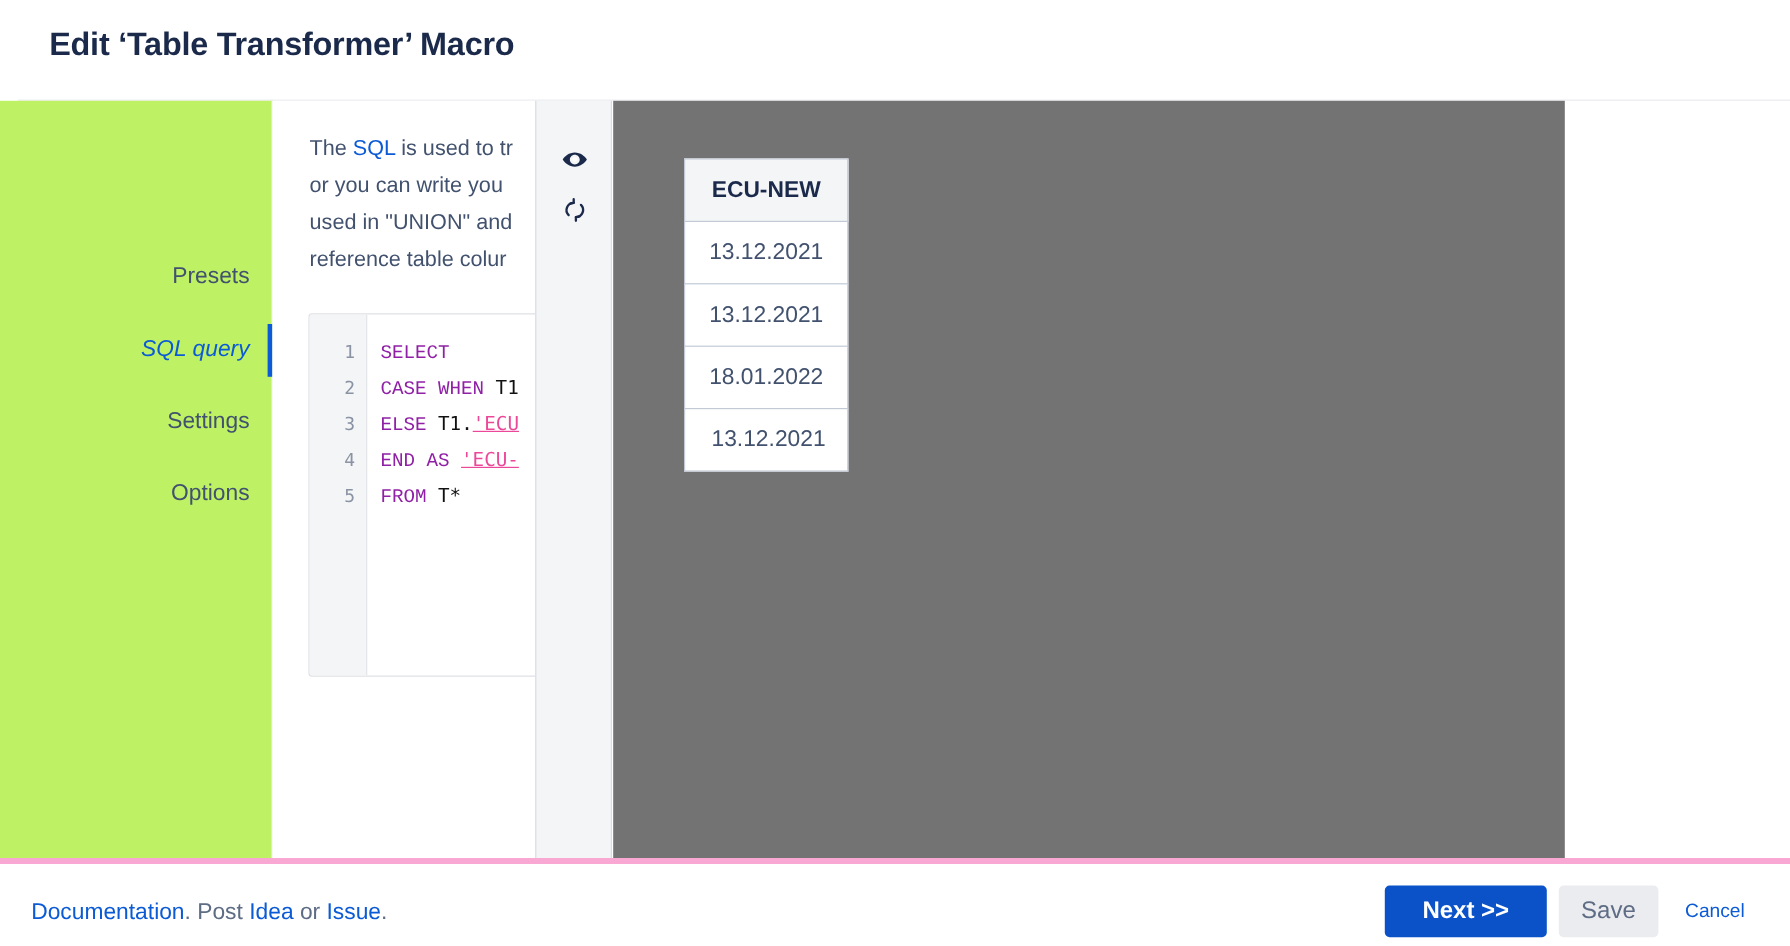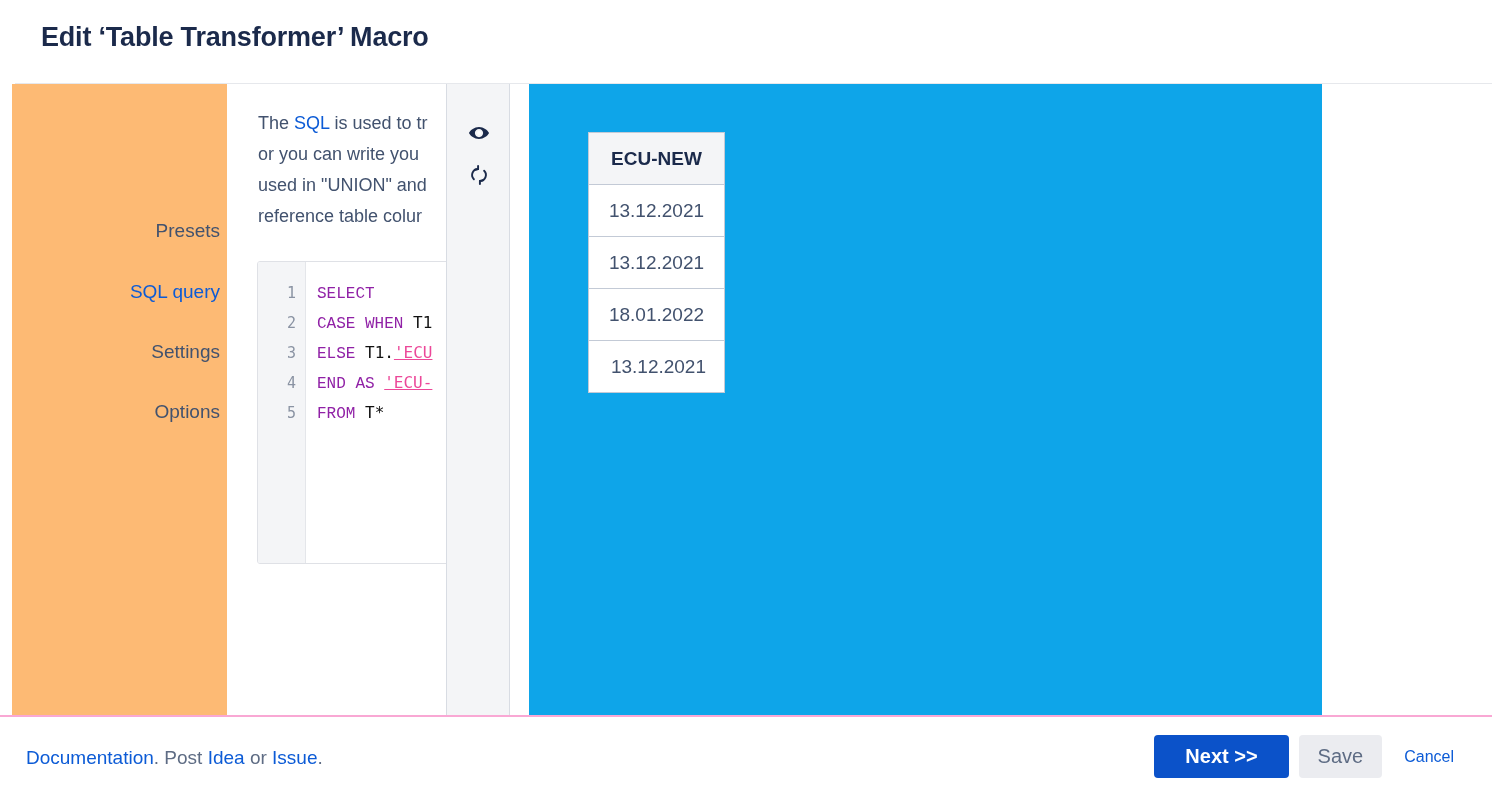--- a/index.html
+++ b/index.html
@@ -40,23 +40,23 @@
   .dialog-body {
     position: absolute;
     left: 0; top: 84px;
     width: 1492px; height: 631px;
     background: #ffffff;
   }
 
   
   .sidebar {
     position: absolute;
-    left: 12px; top: 0;
+    left: 0; top: 0;
     width: 227px; height: 631px;
-    background: #fdba74;
+    background: #bef264;
     border-right: 1px solid #e4e6ea;
   }
   .nav-item {
     position: absolute;
     right: 0;
     width: 227px;
     height: 46px;
     line-height: 46px;
     padding-right: 18px;
     text-align: right;
@@ -70,21 +70,21 @@
     font-weight: normal;
   }
   .nav-item.active::after {
     content: "";
     position: absolute;
     right: -1px; top: 1px;
     width: 4px; height: 44px;
     background: #0c5bd6;
   }
   .nav-presets  { top: 124px; }
-  .nav-sql      { top: 185px; }
+  .nav-sql      { top: 185px; font-style: italic; }
   .nav-settings { top: 245px; }
   .nav-options  { top: 305px; }
 
   
   .editor-col {
     position: absolute;
     left: 227px; top: 0;
     width: 219px; height: 631px;
     background: #ffffff;
     overflow: hidden;
@@ -170,22 +170,21 @@
   }
   .rail-eye  { top: 31px; }
   .rail-sync { top: 73px; }
   .rail-btn svg { display: block; }
 
   
   .preview {
     position: absolute;
     left: 511px; top: 0;
     width: 793px; height: 631px;
-    background: #0ea5e9;
-    margin-left: 18px;
+    background: #737373;
   }
   .result-table {
     position: absolute;
     left: 59px; top: 48px;
     border-collapse: collapse;
     background: #ffffff;
   }
   .result-table th {
     width: 136px;
     height: 52px;
@@ -208,21 +207,21 @@
     white-space: nowrap;
   }
   .result-table td.shift { text-align: right; padding-right: 18px; }
 
   
   .dialog-footer {
     position: absolute;
     left: 0; top: 715px;
     width: 1492px; height: 73px;
     background: #ffffff;
-    border-top: 2px solid #f9a8d4;
+    border-top: 5px solid #f9a8d4;
   }
   .footer-links {
     position: absolute;
     left: 26px; top: 30px;
     font-size: 19px;
     color: #5e6c84;
     white-space: nowrap;
   }
   .footer-links a {
     color: #0c5bd6;

